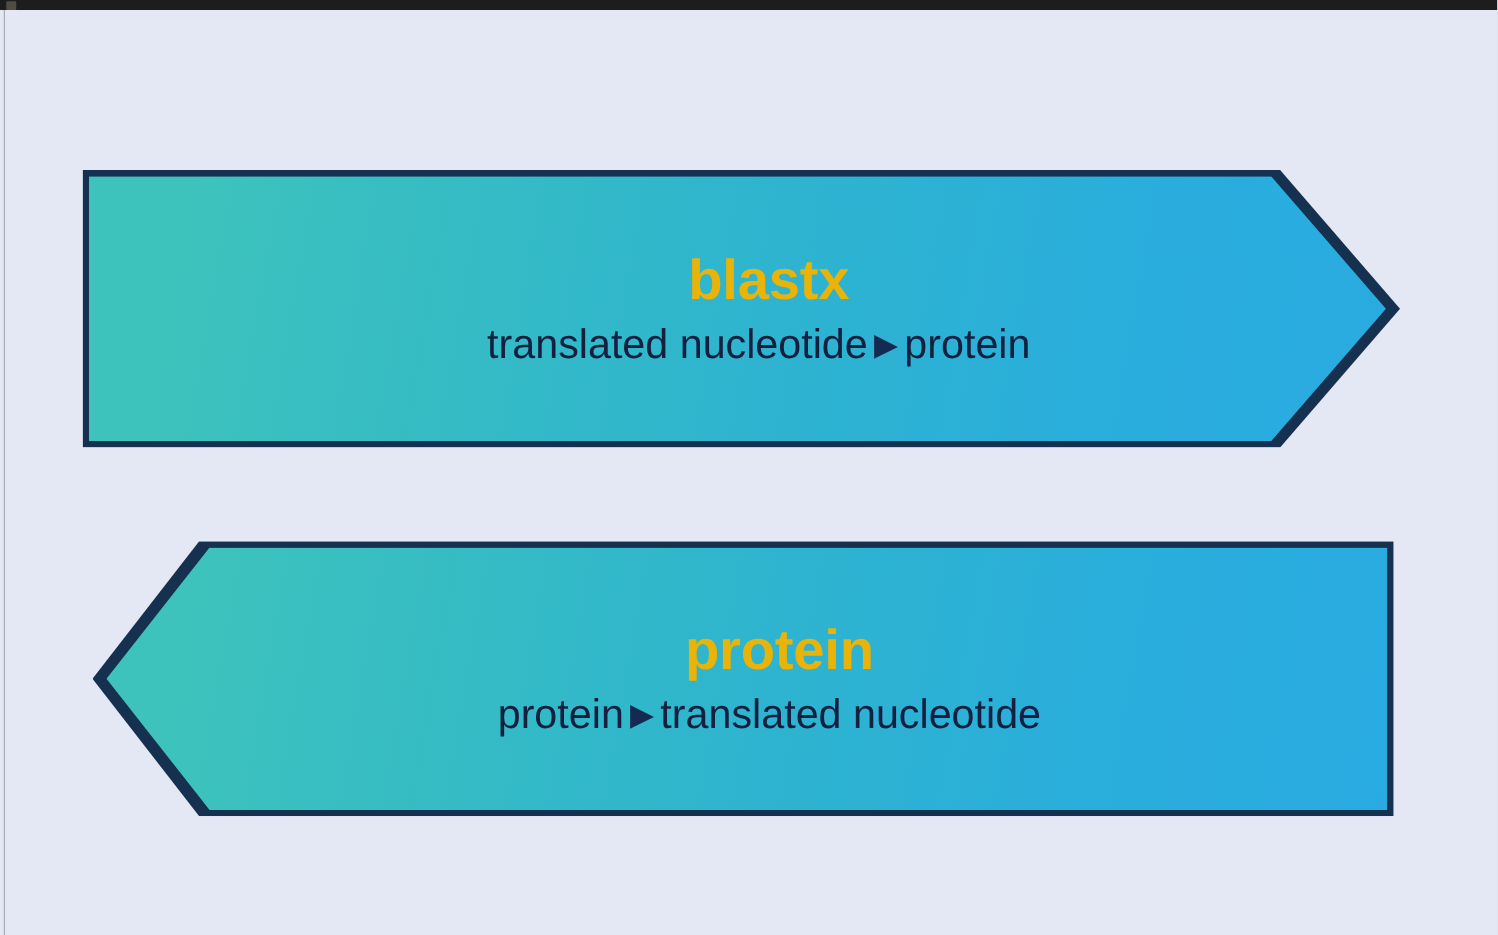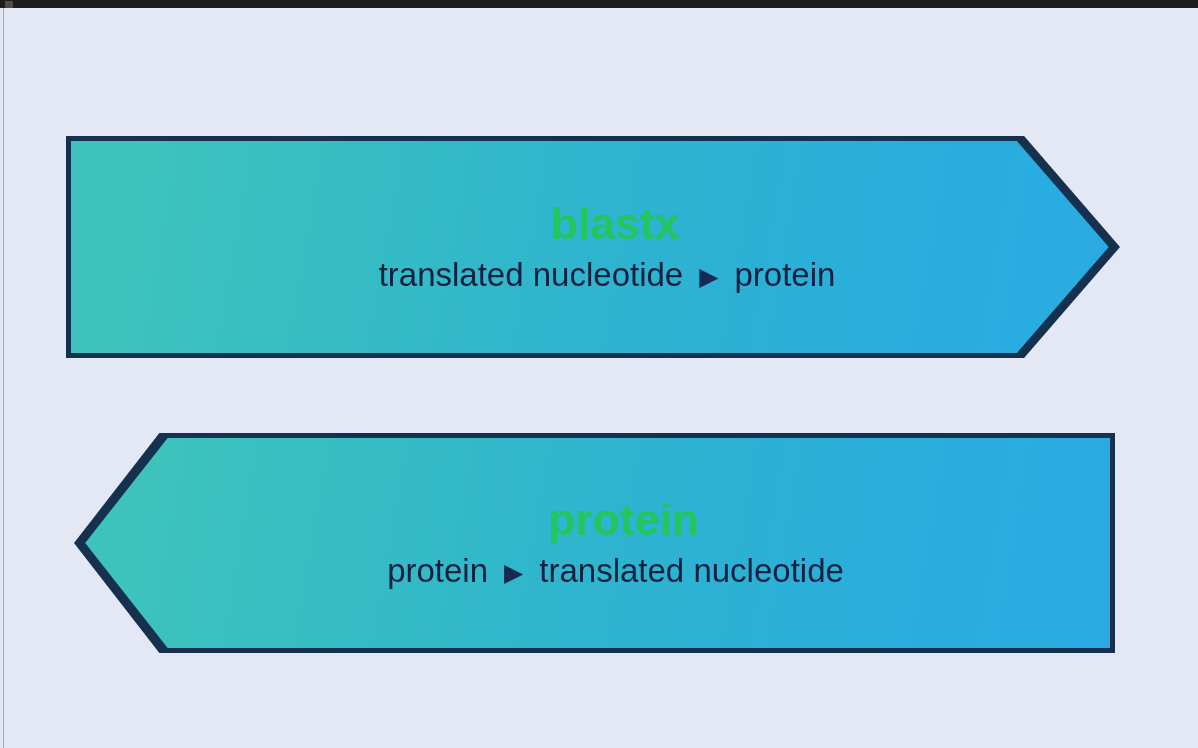--- a/index.html
+++ b/index.html
@@ -123,33 +123,33 @@
     flex-direction: column;
     align-items: center;
     justify-content: center;
   }
 
   .arrow-title {
     font-size: 45px;
     font-weight: 700;
     letter-spacing: -0.2px;
     line-height: 1.0;
-    color: #22c55e;
+    color: #eab308;
     margin: 0 0 12px 16px;
   }
   .arrow-subtitle {
     font-size: 33px;
     font-weight: 400;
     line-height: 1.05;
     color: #132040;
     margin: 0;
     display: flex;
     align-items: center;
     justify-content: center;
-    gap: 16px;
+    gap: 5px;
     white-space: nowrap;
   }
   .flow-glyph {
     display: inline-block;
     font-size: 25px;
     line-height: 1;
     color: #142a52;
     position: relative;
     top: 1px;
   }

